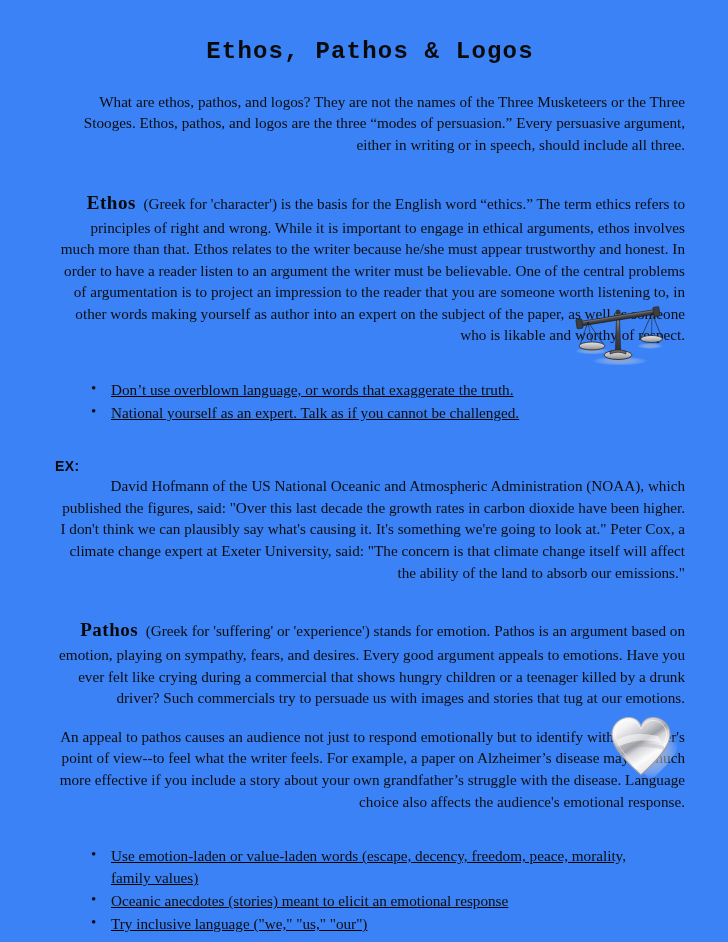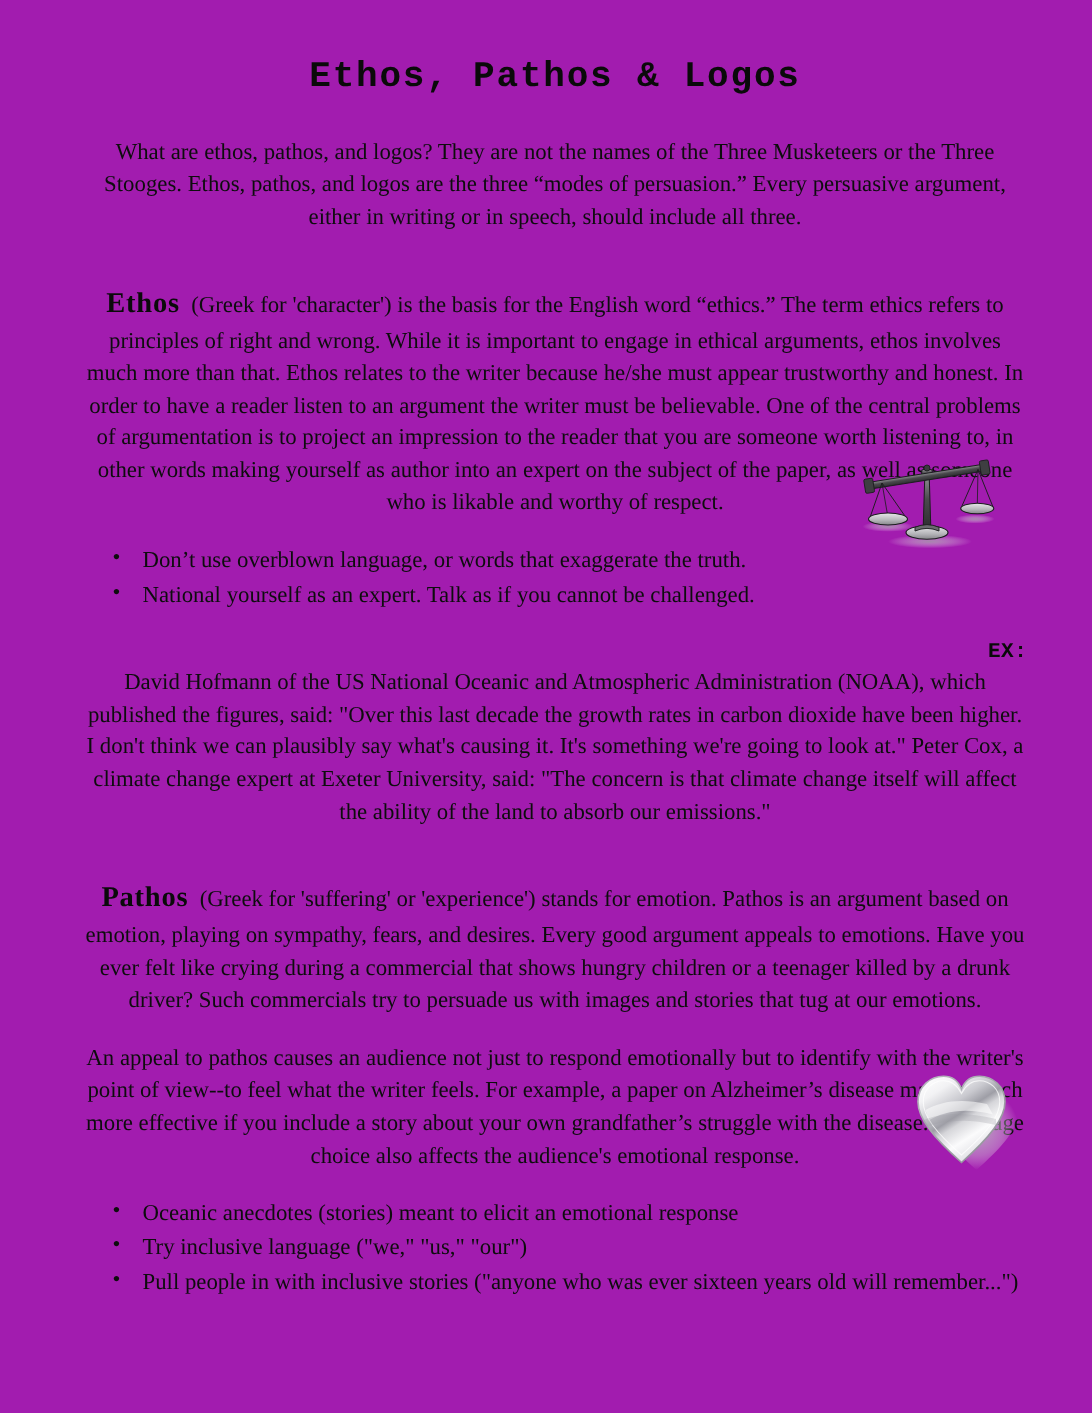--- a/index.html
+++ b/index.html
@@ -16,42 +16,42 @@
     font-family: "Liberation Serif", "DejaVu Serif", serif;
     color: #000000;
     -webkit-font-smoothing: antialiased;
   }
 
   .page {
     position: absolute;
     left: 0; top: 0;
     width: 728px;
     height: 942px;
-    background: #a21caf;
+    background: #3b82f6;
     box-sizing: border-box;
     padding: 0 43px 0 55px;
   }
 
   .doc-title {
     font-family: "Liberation Mono", "DejaVu Sans Mono", monospace;
     font-weight: bold;
     font-size: 24px;
     letter-spacing: 1.2px;
     text-align: center;
     margin: 0;
     padding-top: 38px;
     line-height: 1.2;
     color: #0a0a0a;
   }
 
   p.body-text {
     font-size: 15.2px;
     line-height: 1.42;
     margin: 0;
-    text-align: center;
+    text-align: right;
     color: #0d0d0d;
   }
 
   .spacer-lg { height: 24px; }
   .spacer-md { height: 17px; }
   .spacer-sm { height: 10px; }
 
   .section-head {
     font-family: Liberation Serif, serif;
     font-weight: bold;
@@ -60,50 +60,50 @@
     color: #0a0a0a;
   }
   .head-gloss {
     font-family: "Liberation Serif", "DejaVu Serif", serif;
     font-weight: normal;
     font-size: 15.2px;
   }
 
   ul.bullets {
     list-style: none;
-    margin: 0;
+    margin: 16px;
     padding: 0;
+    text-decoration: underline;
   }
   ul.bullets > li {
     position: relative;
     padding-left: 40px;
     font-size: 15.2px;
     line-height: 1.45;
     margin: 0 0 1px 0;
     color: #0d0d0d;
   }
   ul.bullets > li::before {
     content: "\2022";
     position: absolute;
     left: 20px;
     top: -1px;
     font-size: 15px;
     line-height: 1.45;
   }
   ul.bullets.narrow > li { padding-left: 40px; }
 
   .ex-label {
-    font-family: Liberation Mono, monospace;
+    font-family: Liberation Sans, sans-serif;
     font-weight: bold;
     font-size: 14px;
     letter-spacing: 0.4px;
     margin: 0;
     line-height: 1.3;
     color: #0a0a0a;
-    text-align: right;
   }
 
   .figure {
     position: absolute;
   }
   .fig-scales { left: 566px; top: 303px; width: 104px; height: 64px; }
   .fig-heart  { left: 610px; top: 714px; width: 76px; height: 68px; }
 </style>
 </head>
 <body>
@@ -145,20 +145,21 @@
     <span class="section-head">Pathos</span><span class="head-gloss">&nbsp;&nbsp;</span><span class="head-gloss">(Greek for 'suffering' or 'experience') stands for emotion.  Pathos is an argument based on emotion, playing on sympathy, fears, and desires. Every good argument appeals to emotions.  Have you ever felt like crying during a commercial that shows hungry children or a teenager killed by a drunk driver?  Such commercials try to persuade us with images and stories that tug at our emotions.</span>
   </p>
 
   <div class="spacer-md"></div>
 
   <p class="body-text">An appeal to pathos causes an audience not just to respond emotionally but to identify with the writer's point of view--to feel what the writer feels. For example, a paper on Alzheimer’s disease may be much more effective if you include a story about your own grandfather’s struggle with the disease. Language choice also affects the audience's emotional response.</p>
 
   <div class="spacer-md"></div>
 
   <ul class="bullets narrow">
+    <li>Use emotion-laden or value-laden words (escape, decency, freedom, peace, morality, family values)</li>
     <li>Oceanic anecdotes (stories) meant to elicit an emotional response</li>
     <li>Try inclusive language ("we," "us," "our")</li>
     <li>Pull people in with inclusive stories ("anyone who was ever sixteen years old will remember...")</li>
 
   </ul>
 
 </div>
 
 <div class="figure fig-scales">
   <svg viewBox="0 0 208 128" width="104" height="64" xmlns="http://www.w3.org/2000/svg">

